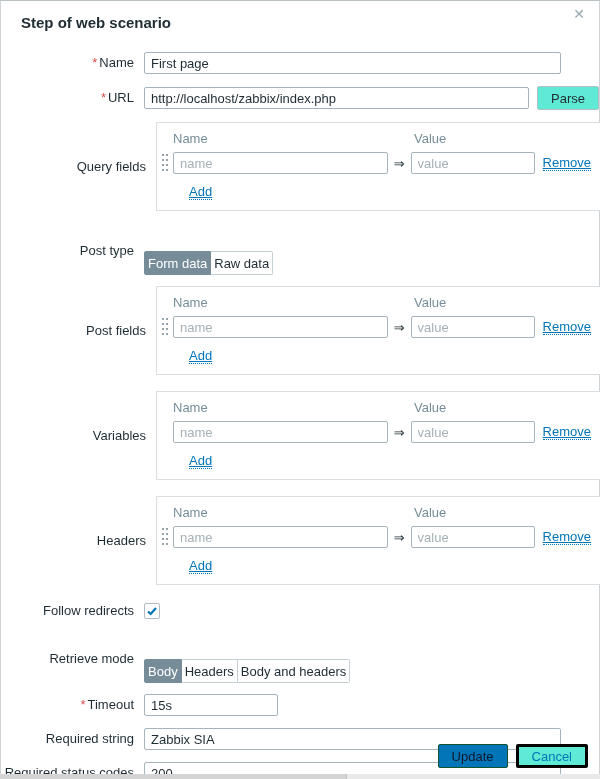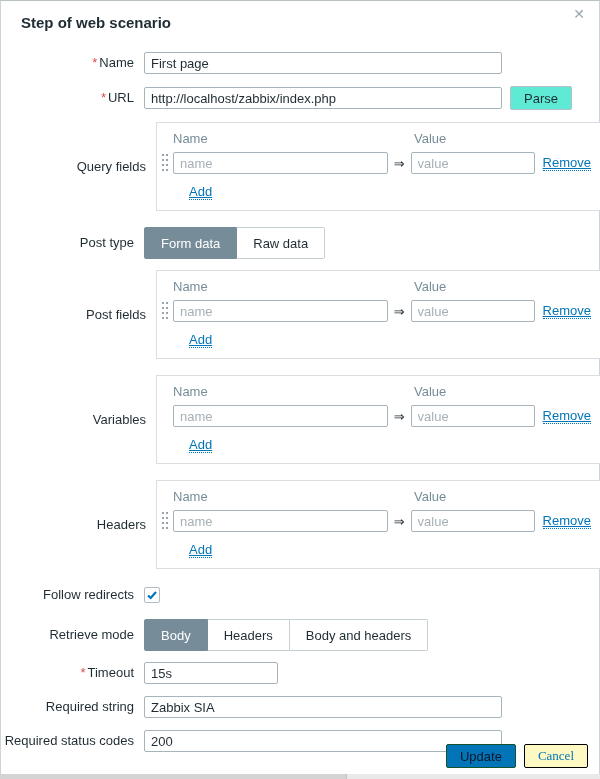--- a/index.html
+++ b/index.html
@@ -38,29 +38,29 @@
   }
   .lbl .req { color:#d64e4e; margin-right:2px; }
   .lbl-cb { line-height:17px; }
 
   input.text {
     height:22px; border:1px solid #a6b4bb; border-radius:2px;
     padding:0 6px; font-family:"Liberation Sans", sans-serif;
     font-size:13px; color:#1f2c33; background:#fff; outline:none;
   }
   input.text::placeholder { color:#a5b0b6; opacity:1; }
-  .w358 { width:358px; } .w220 { width:220px; } .w124 { width:124px; } .w150 { width:134px; }
+  .w358 { width:417px; } .w220 { width:220px; } .w124 { width:124px; } .w150 { width:134px; }
 
   .btn {
     height:24px; font-family:"Liberation Sans", sans-serif; font-size:13px;
     border-radius:2px; cursor:pointer; padding:0 13px;
   }
   .btn-alt   { background:#5eead4; color:#1f2c33; border:1px solid #b3c0c6; }
   .btn-prime { background:#0275b8; color:#0f172a; border:1px solid #14532d; }
-  .btn-cancel{ background:#fef9c3; color:#0275b8; border:1px solid #000000;font-family:Liberation Serif, serif; }
+  .btn-cancel{ background:#5eead4; color:#0275b8; border:3px solid #000000; }
   .ml8 { margin-left:8px; }
 
   .pair-box {
     width:446px; border:1px solid #d8dee1; background:#fff;
     padding:8px 10px 10px 5px;
   }
   .pair-head { display:flex; font-size:13px; color:#768d99; margin-bottom:6px; padding-left:11px; }
   .ph-name { width:241px; }
   .pair-row { display:flex; align-items:center; }
   .pair-row.no-handle { padding-left:11px; }
@@ -69,23 +69,23 @@
   .link {
     color:#0275b8; font-size:13px; text-decoration:underline;
     border-bottom:1px dotted #0275b8; cursor:pointer;
   }
   .remove-link { margin-left:8px; }
   .add-link { display:inline-block; margin-left:27px; margin-top:10px; }
   .box-row { margin-bottom:16px;padding-left:12px; }
 
   .seg { display:flex; }
   .seg-btn {
-    height:32px; display:flex; align-items:center; padding:0 16px;
+    height:24px; display:flex; align-items:center; padding:0 3px;
     font-size:13px; color:#1f2c33; background:#fff;
-    border:1px solid #c6d0d4; border-left:none; cursor:pointer; white-space:nowrap;
+    border:1px solid #c6d0d4; border-left:none; cursor:pointer; white-space:nowrap;margin-top:24px;
   }
   .seg-btn:first-child { border-left:1px solid #c6d0d4; border-radius:2px 0 0 2px; }
   .seg-btn:last-child { border-radius:0 2px 2px 0; }
   .seg-btn.sel { background:#768d99; border-color:#768d99; color:#fff; }
   .row-tight { margin-bottom:11px; }
 
   .checkbox {
     width:16px; height:16px; background:#fff;
     border:1px solid #b0bbc1; border-radius:2px;
     display:flex; align-items:center; justify-content:center; cursor:pointer;

